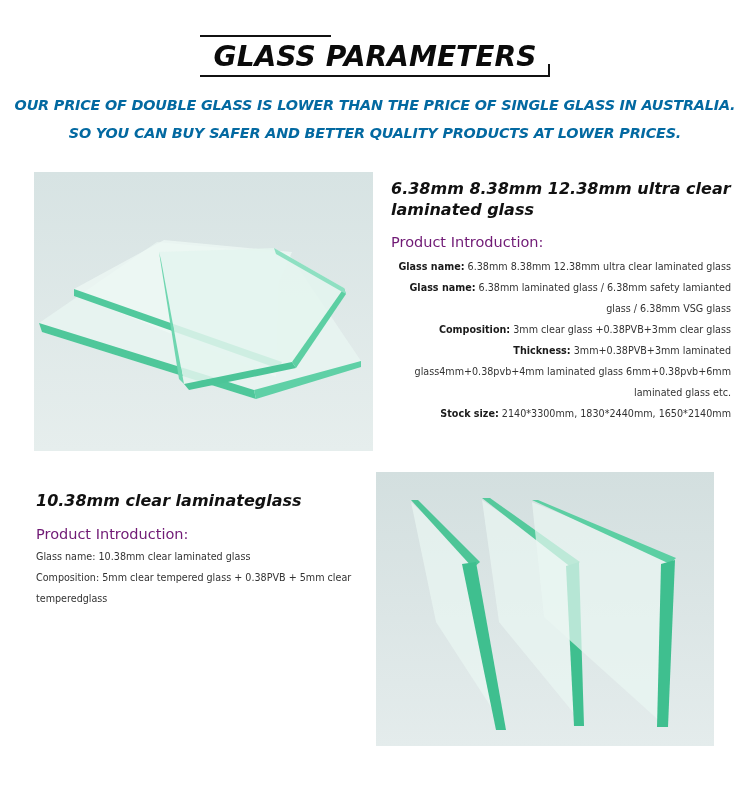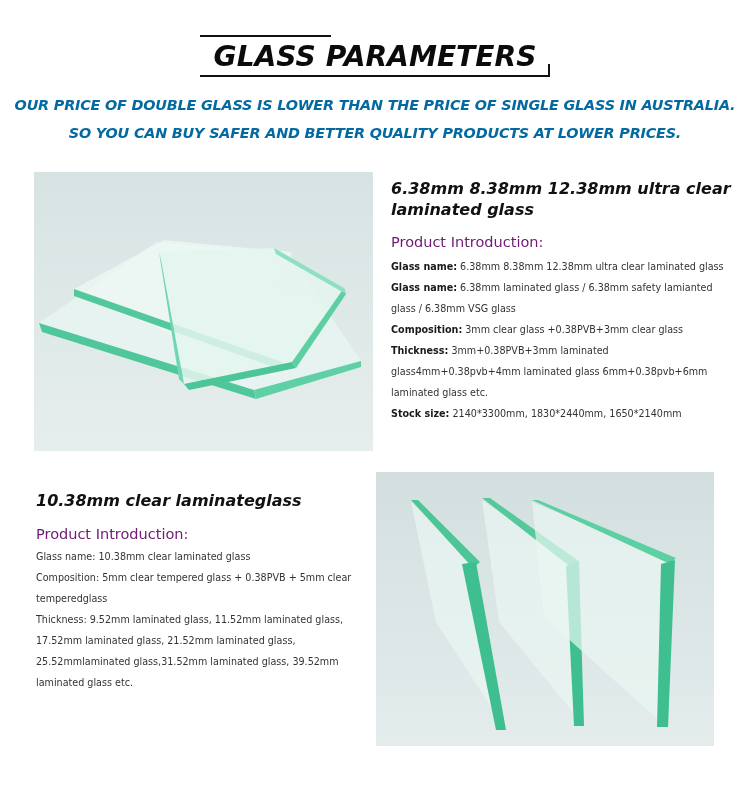--- a/index.html
+++ b/index.html
@@ -33,21 +33,21 @@
       font-size: 16px; line-height: 21px; color: #111;
     }
     .t1 { left: 391px; top: 178px; width: 350px; }
     .t2 { left: 36px; top: 490px; width: 330px; }
 
     .intro-label { position: absolute; font-family: "DejaVu Sans", sans-serif; font-size: 14.5px; color: #701a75; }
     .il1 { left: 391px; top: 234px; }
     .il2 { left: 36px; top: 526px; }
 
     .spec-list { position: absolute; font-family: "DejaVu Sans", sans-serif; font-size: 9.6px; color: #333; line-height: 21px; }
-    .sl1 { left: 391px; top: 256px; width: 340px; }
+    .sl1 { left: 391px; top: 256px; width: 340px; text-align: right; }
     .sl2 { left: 36px; top: 546px; width: 320px; }
     .spec-list .k { font-weight: bold; color: #1a1a1a; }
     .spec-list p { white-space: normal; }
   </style>
 </head>
 <body>
 
 <div class="header-line-top"></div>
 <h1 class="main-title">GLASS PARAMETERS</h1>
 <div class="header-line-bottom"></div>
@@ -89,21 +89,20 @@
   <p><span class="k">Composition:</span><span> 3mm clear glass +0.38PVB+3mm clear glass</span></p>
   <p><span class="k">Thickness:</span><span> 3mm+0.38PVB+3mm laminated glass4mm+0.38pvb+4mm laminated glass 6mm+0.38pvb+6mm laminated glass etc.</span></p>
   <p><span class="k">Stock size:</span><span> 2140*3300mm, 1830*2440mm, 1650*2140mm</span></p>
 </div>
 
 <h2 class="prod-title t2">10.38mm clear laminateglass</h2>
 <div class="intro-label il2">Product Introduction:</div>
 <div class="spec-list sl2">
   <p>Glass name: 10.38mm clear laminated glass</p>
   <p>Composition: 5mm clear tempered glass + 0.38PVB + 5mm clear temperedglass</p>
-  <p>Thickness: 9.52mm laminated glass, 11.52mm laminated glass, 17.52mm laminated glass, 21.52mm laminated glass, 25.52mmlaminated glass,31.52mm laminated glass, 39.52mm laminated glass etc.</p>
 </div>
 
 <div class="photo photo2">
   <svg viewBox="0 0 338 274" preserveAspectRatio="none">
     <defs>
       <linearGradient id="bg2" x1="0" y1="0" x2="0" y2="1">
         <stop offset="0" stop-color="#d3dfdf"></stop>
         <stop offset="1" stop-color="#e4ecec"></stop>
       </linearGradient>
     </defs>

